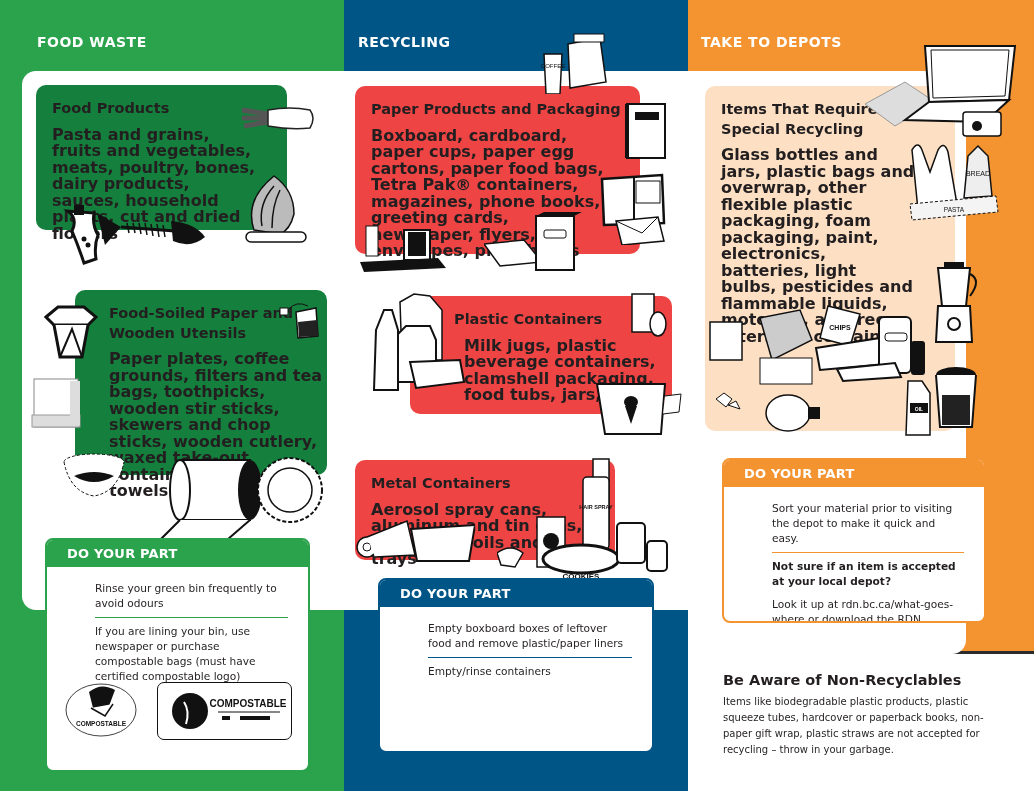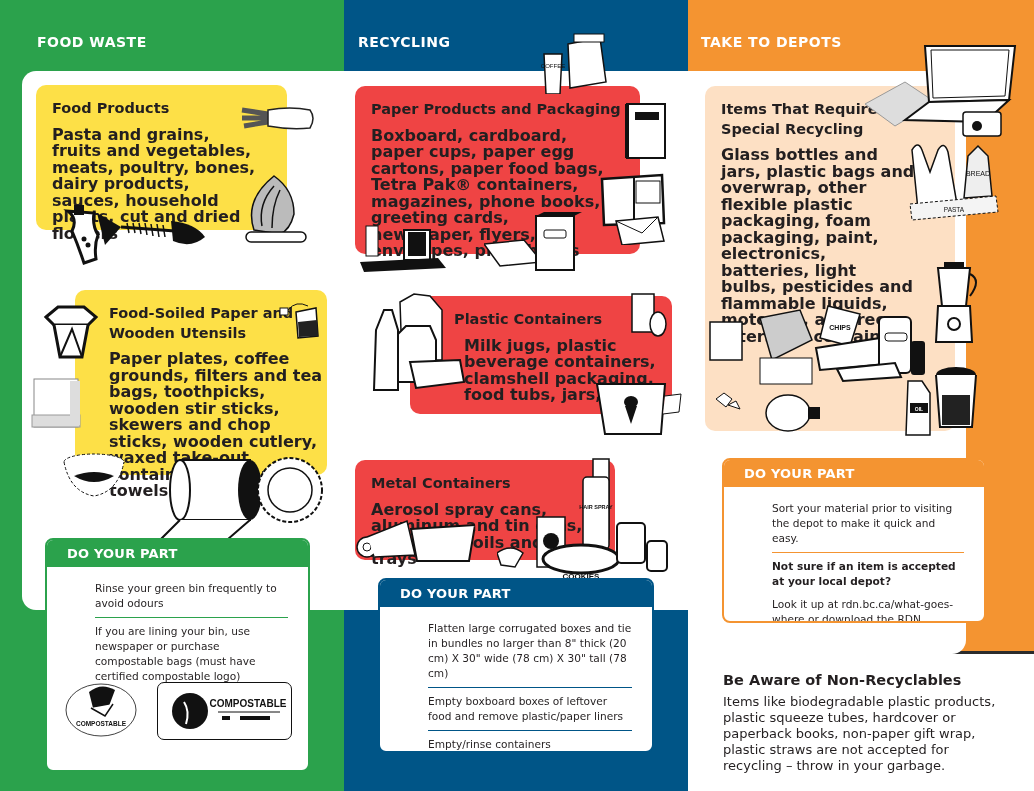--- a/index.html
+++ b/index.html
@@ -12,21 +12,21 @@
   .bg-orange { left: 688px; width: 346px; height: 652px; background: #f49431; }
   .orange-rule { position: absolute; left: 688px; top: 651px; width: 346px; height: 3px; background: #2b2b2b; }
 
   .white-panel { position: absolute; left: 22px; top: 71px; width: 944px; height: 539px; background: #fff; border-radius: 14px; }
   .white-right-ext { position: absolute; left: 688px; top: 71px; width: 278px; height: 583px; background: #fff; border-radius: 0 14px 14px 0; }
   .white-bottom-right { position: absolute; left: 688px; top: 654px; width: 346px; height: 137px; background: #fff; }
 
   .section-title { position: absolute; top: 34px; color: #fff; font-weight: bold; font-size: 14px; letter-spacing: 0.5px; }
 
   .card { position: absolute; border-radius: 10px; padding: 14px 16px; }
-  .card.green { background: #fde047; }
+  .card.green { background: #15803d; }
   .card.blue { background: #ef4444; }
   .card.orange { background: #fde0c4; }
   .card h3 { font-size: 14.5px; font-weight: bold; color: #231f20; margin-bottom: 8px; line-height: 1.35; }
   .card p { font-size: 16px; line-height: 16.5px; color: #231f20; font-weight: bold; }
 
   .dyp { position: absolute; background: #fff; border-radius: 8px; overflow: hidden; }
   .dyp .dyp-head { color: #fff; font-weight: bold; font-size: 13px; padding: 6px 20px; letter-spacing: 0.2px; }
   .dyp .dyp-body { padding: 8px 20px 10px; margin-left: 28px; }
   .dyp .dyp-item { font-size: 10.6px; line-height: 15px; padding: 6px 0; color: #231f20; }
   .dyp .dyp-item.bold { font-weight: bold; }
@@ -39,21 +39,21 @@
   .dyp.orange { border: 2px solid #f49431; }
   .dyp.orange .dyp-head { background: #f49431; }
   .dyp.orange .dyp-item.sep { border-top: 1.5px solid #f49431; }
   .dyp.orange .dyp-item.nosep { padding-top: 2px; }
 
   .illus { position: absolute; }
   .logo-box { position: absolute; display: flex; align-items: center; justify-content: center; }
 
   .aware { position: absolute; left: 723px; top: 672px; width: 280px; }
   .aware h3 { font-size: 14.5px; font-weight: bold; margin-bottom: 6px; }
-  .aware p { font-size: 13px; line-height: 16px; }
+  .aware p { font-size: 10px; line-height: 16px; }
 </style>
 </head>
 <body>
 
 <div class="col-bg bg-green"></div>
 <div class="col-bg bg-blue"></div>
 <div class="col-bg bg-orange"></div>
 <div class="orange-rule"></div>
 
 <div class="white-panel"></div>
@@ -246,21 +246,20 @@
   <ellipse cx="84" cy="104" rx="38" ry="14" fill="#fff" stroke="#111" stroke-width="3"></ellipse>
   <text x="84" y="124" font-size="8" font-weight="bold" text-anchor="middle" fill="#111" font-family="Liberation Sans, sans-serif">COOKIES</text>
   <rect x="120" y="68" width="28" height="40" rx="4" fill="#fff" stroke="#111" stroke-width="2"></rect>
   <rect x="150" y="86" width="20" height="30" rx="4" fill="#fff" stroke="#111" stroke-width="2"></rect>
   <path d="M0 98 Q14 88 26 98 L18 112 L4 110 Z" fill="#fff" stroke="#111" stroke-width="1.5"></path>
 </svg>
 
 <div class="dyp blue" style="left:378px; top:578px; width:276px; height:175px;">
   <div class="dyp-head">DO YOUR PART</div>
   <div class="dyp-body">
-    <div class="dyp-item">Flatten large corrugated boxes and tie in bundles no larger than 8" thick (20 cm) X 30" wide (78 cm) X 30" tall (78 cm)</div>
     <div class="dyp-item">Empty boxboard boxes of leftover food and remove plastic/paper liners</div>
     <div class="dyp-item">Empty/rinse containers</div>
   </div>
 </div>
 
 <div class="card orange" style="left:705px; top:86px; width:250px; height:345px;">
   <h3 style="width:160px;">Items That Require Special Recycling</h3>
   <p style="width:195px;">Glass bottles and jars, plastic bags and overwrap, other flexible plastic packaging, foam packaging, paint, electronics, batteries, light bulbs, pesticides and flammable liquids, motor oil, antifreeze, filters, oil containers</p>
 </div>
 

